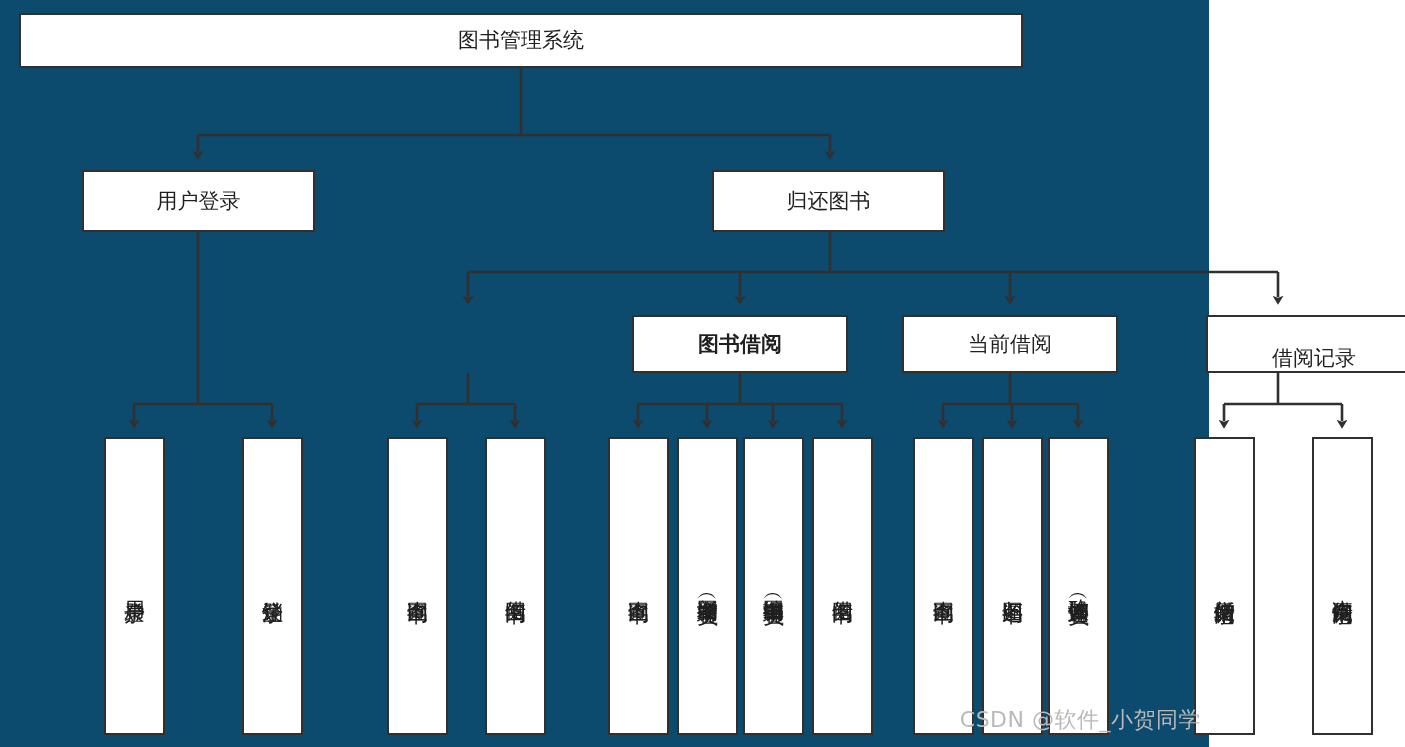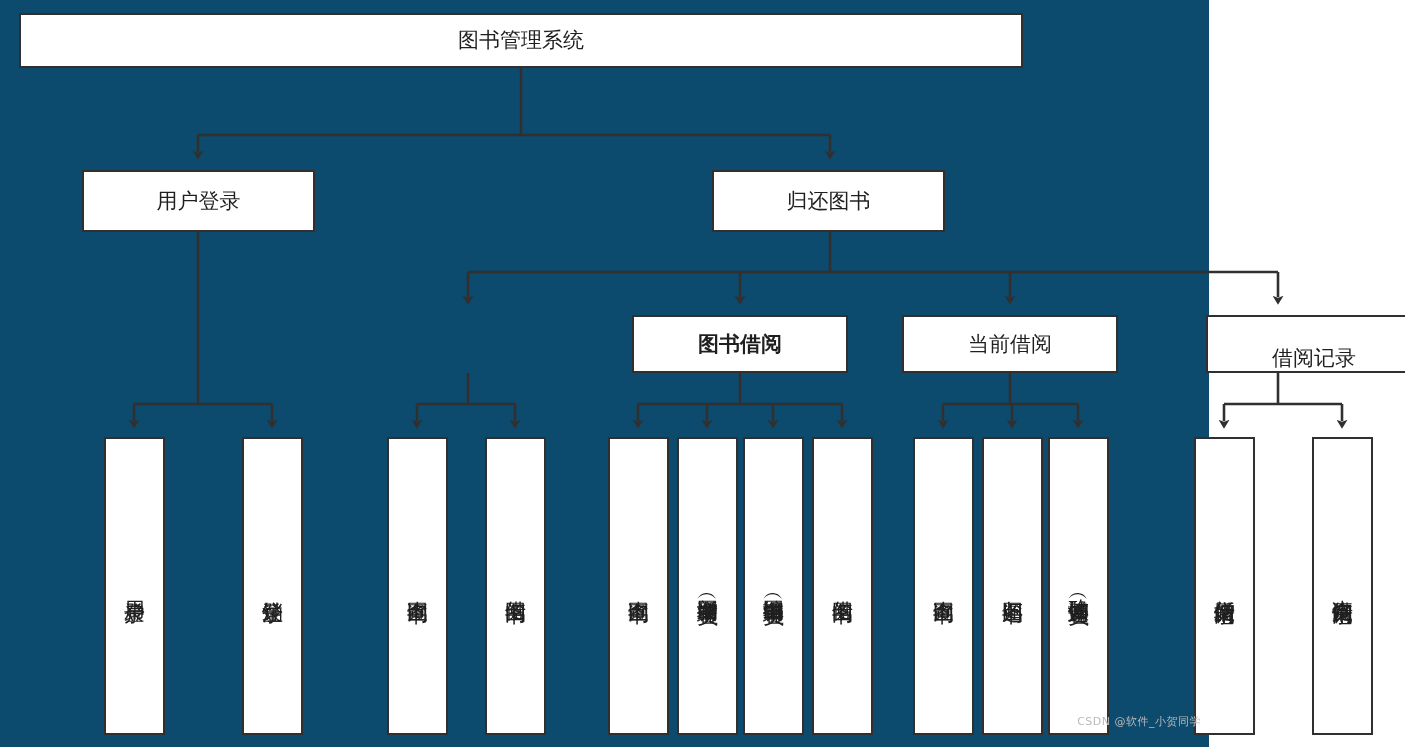--- a/index.html
+++ b/index.html
@@ -54,22 +54,22 @@
     writing-mode: vertical-rl;
     text-orientation: upright;
     font-size: 21px;
     letter-spacing: 1px;
     line-height: 1.05;
     max-height: 270px;
   }
   .watermark {
     position: absolute;
     right: 8px;
-    bottom: 18px;
-    font-size: 11px;
+    bottom: 12px;
+    font-size: 22px;
     color: #b9b9b9;
     letter-spacing: 0.5px;
     white-space: nowrap;
     z-index: 5;
   }
 </style>
 </head>
 <body>
 
 <div id="diagram-root">

